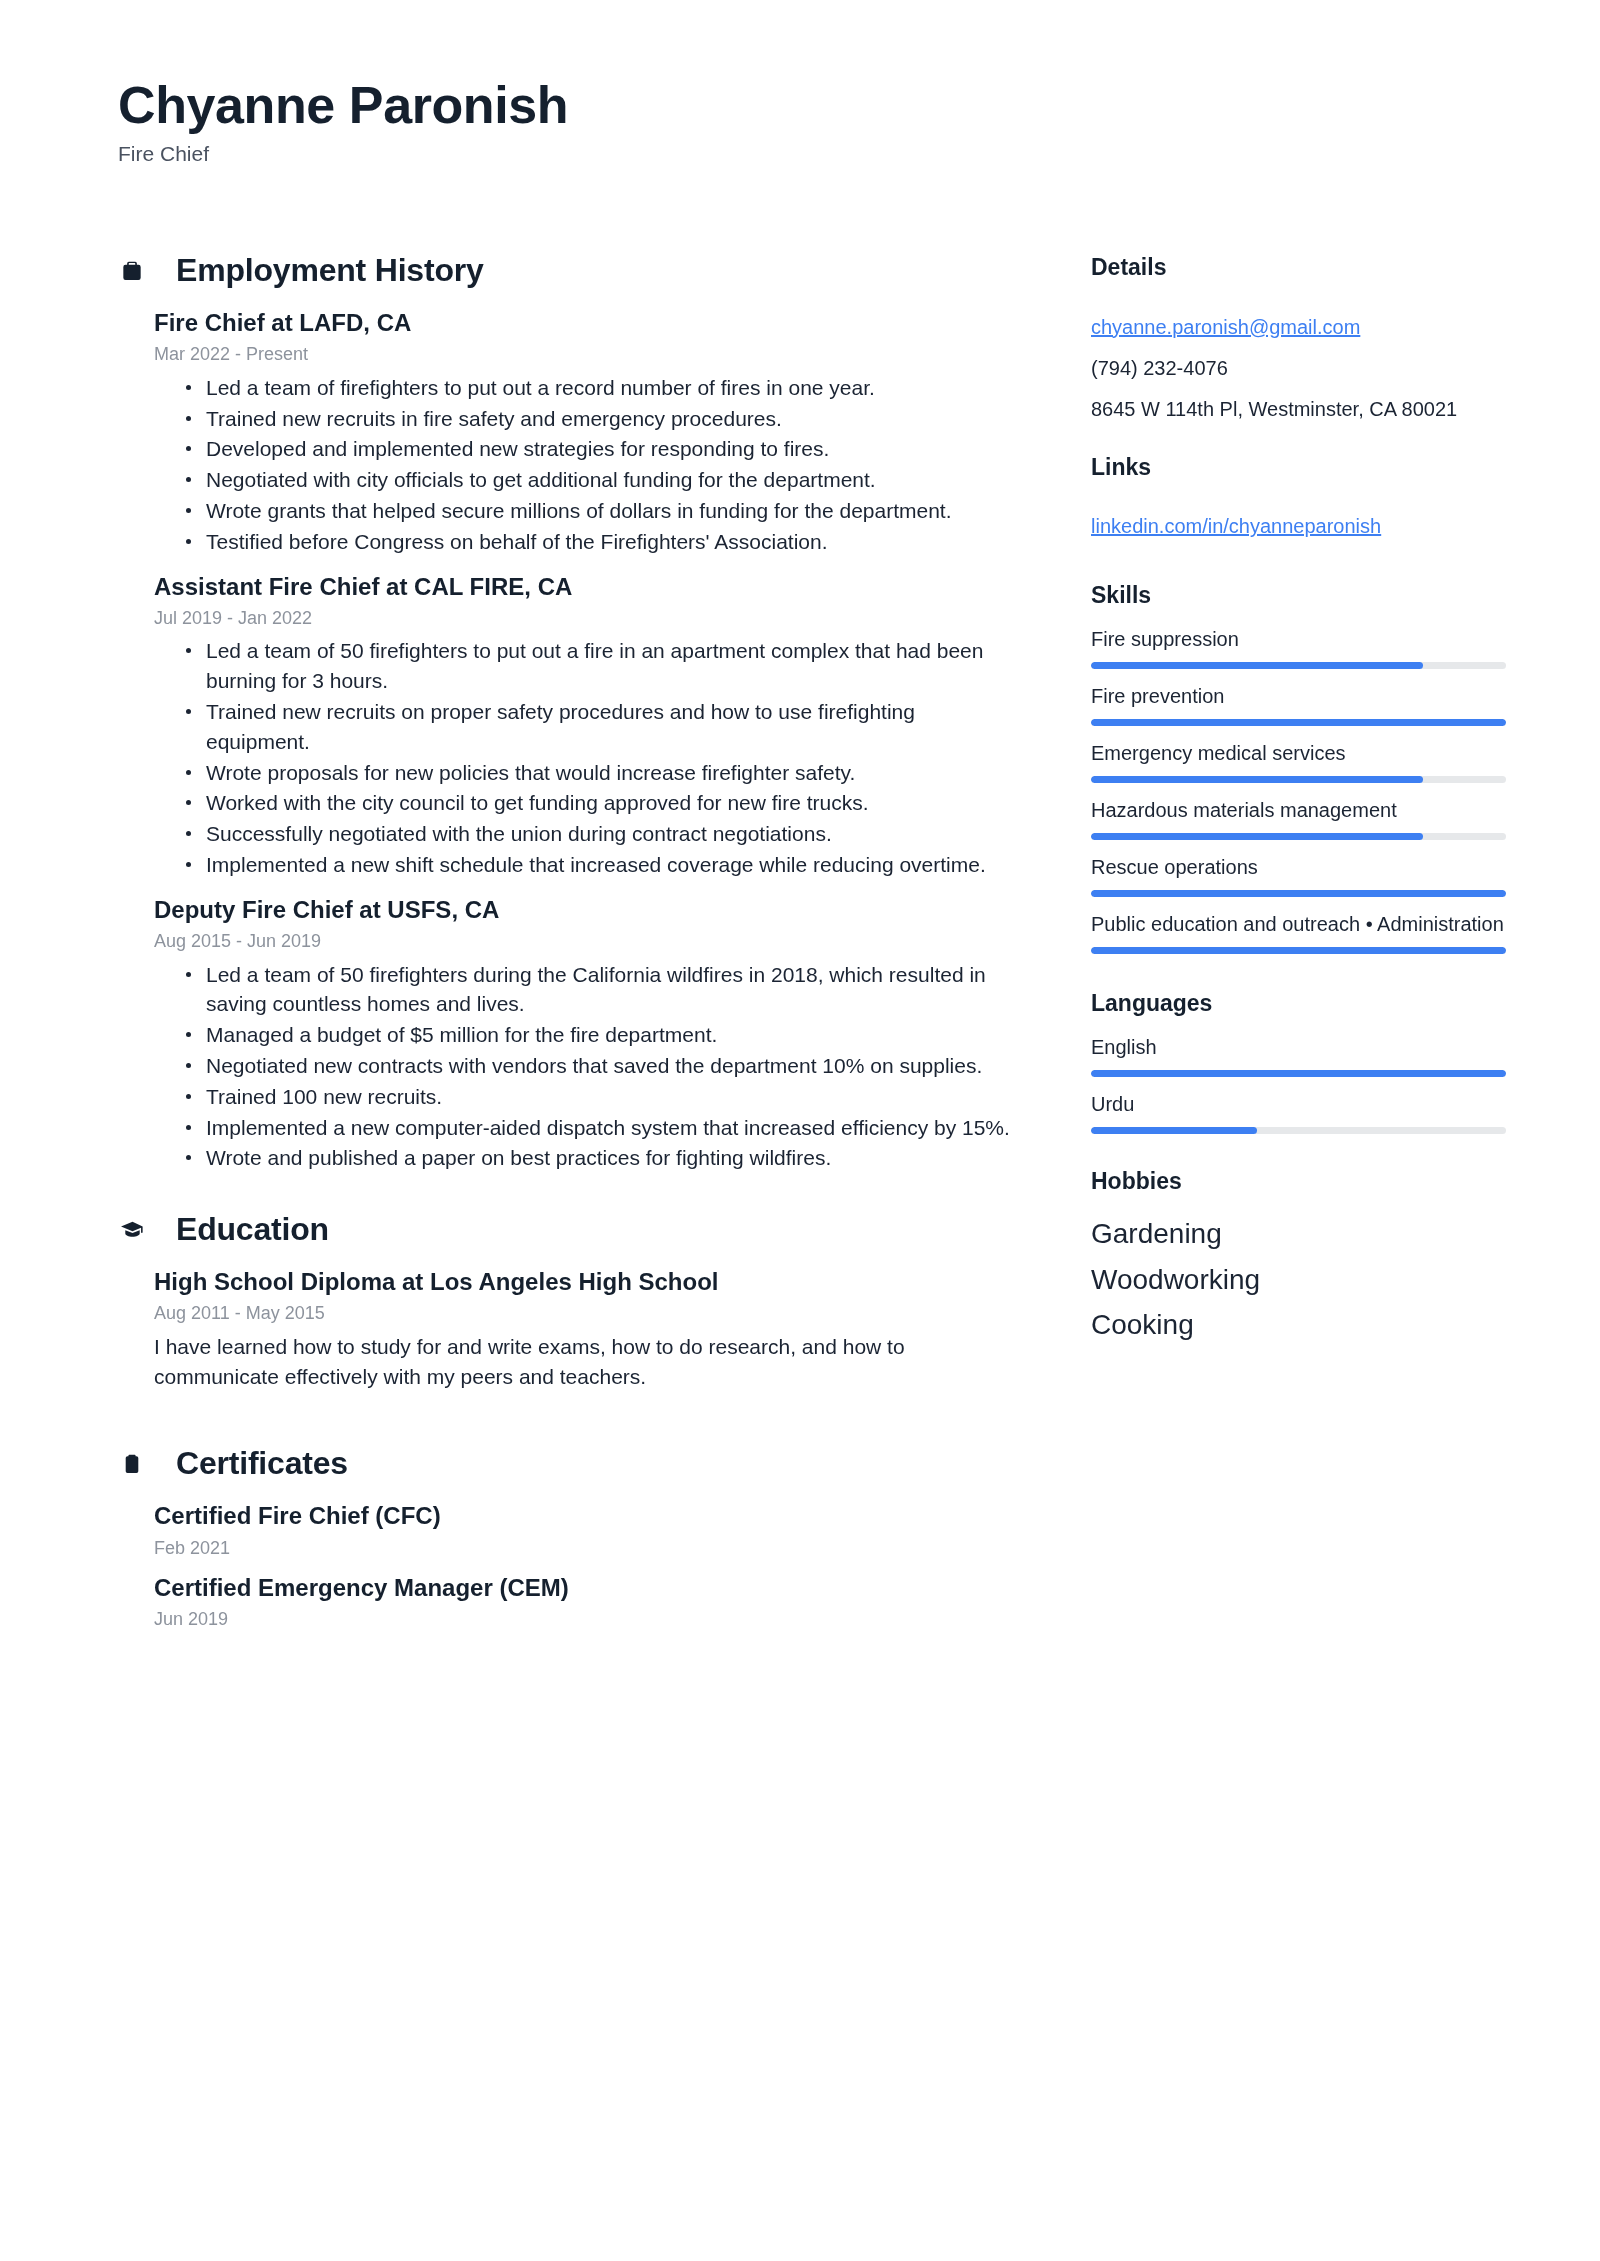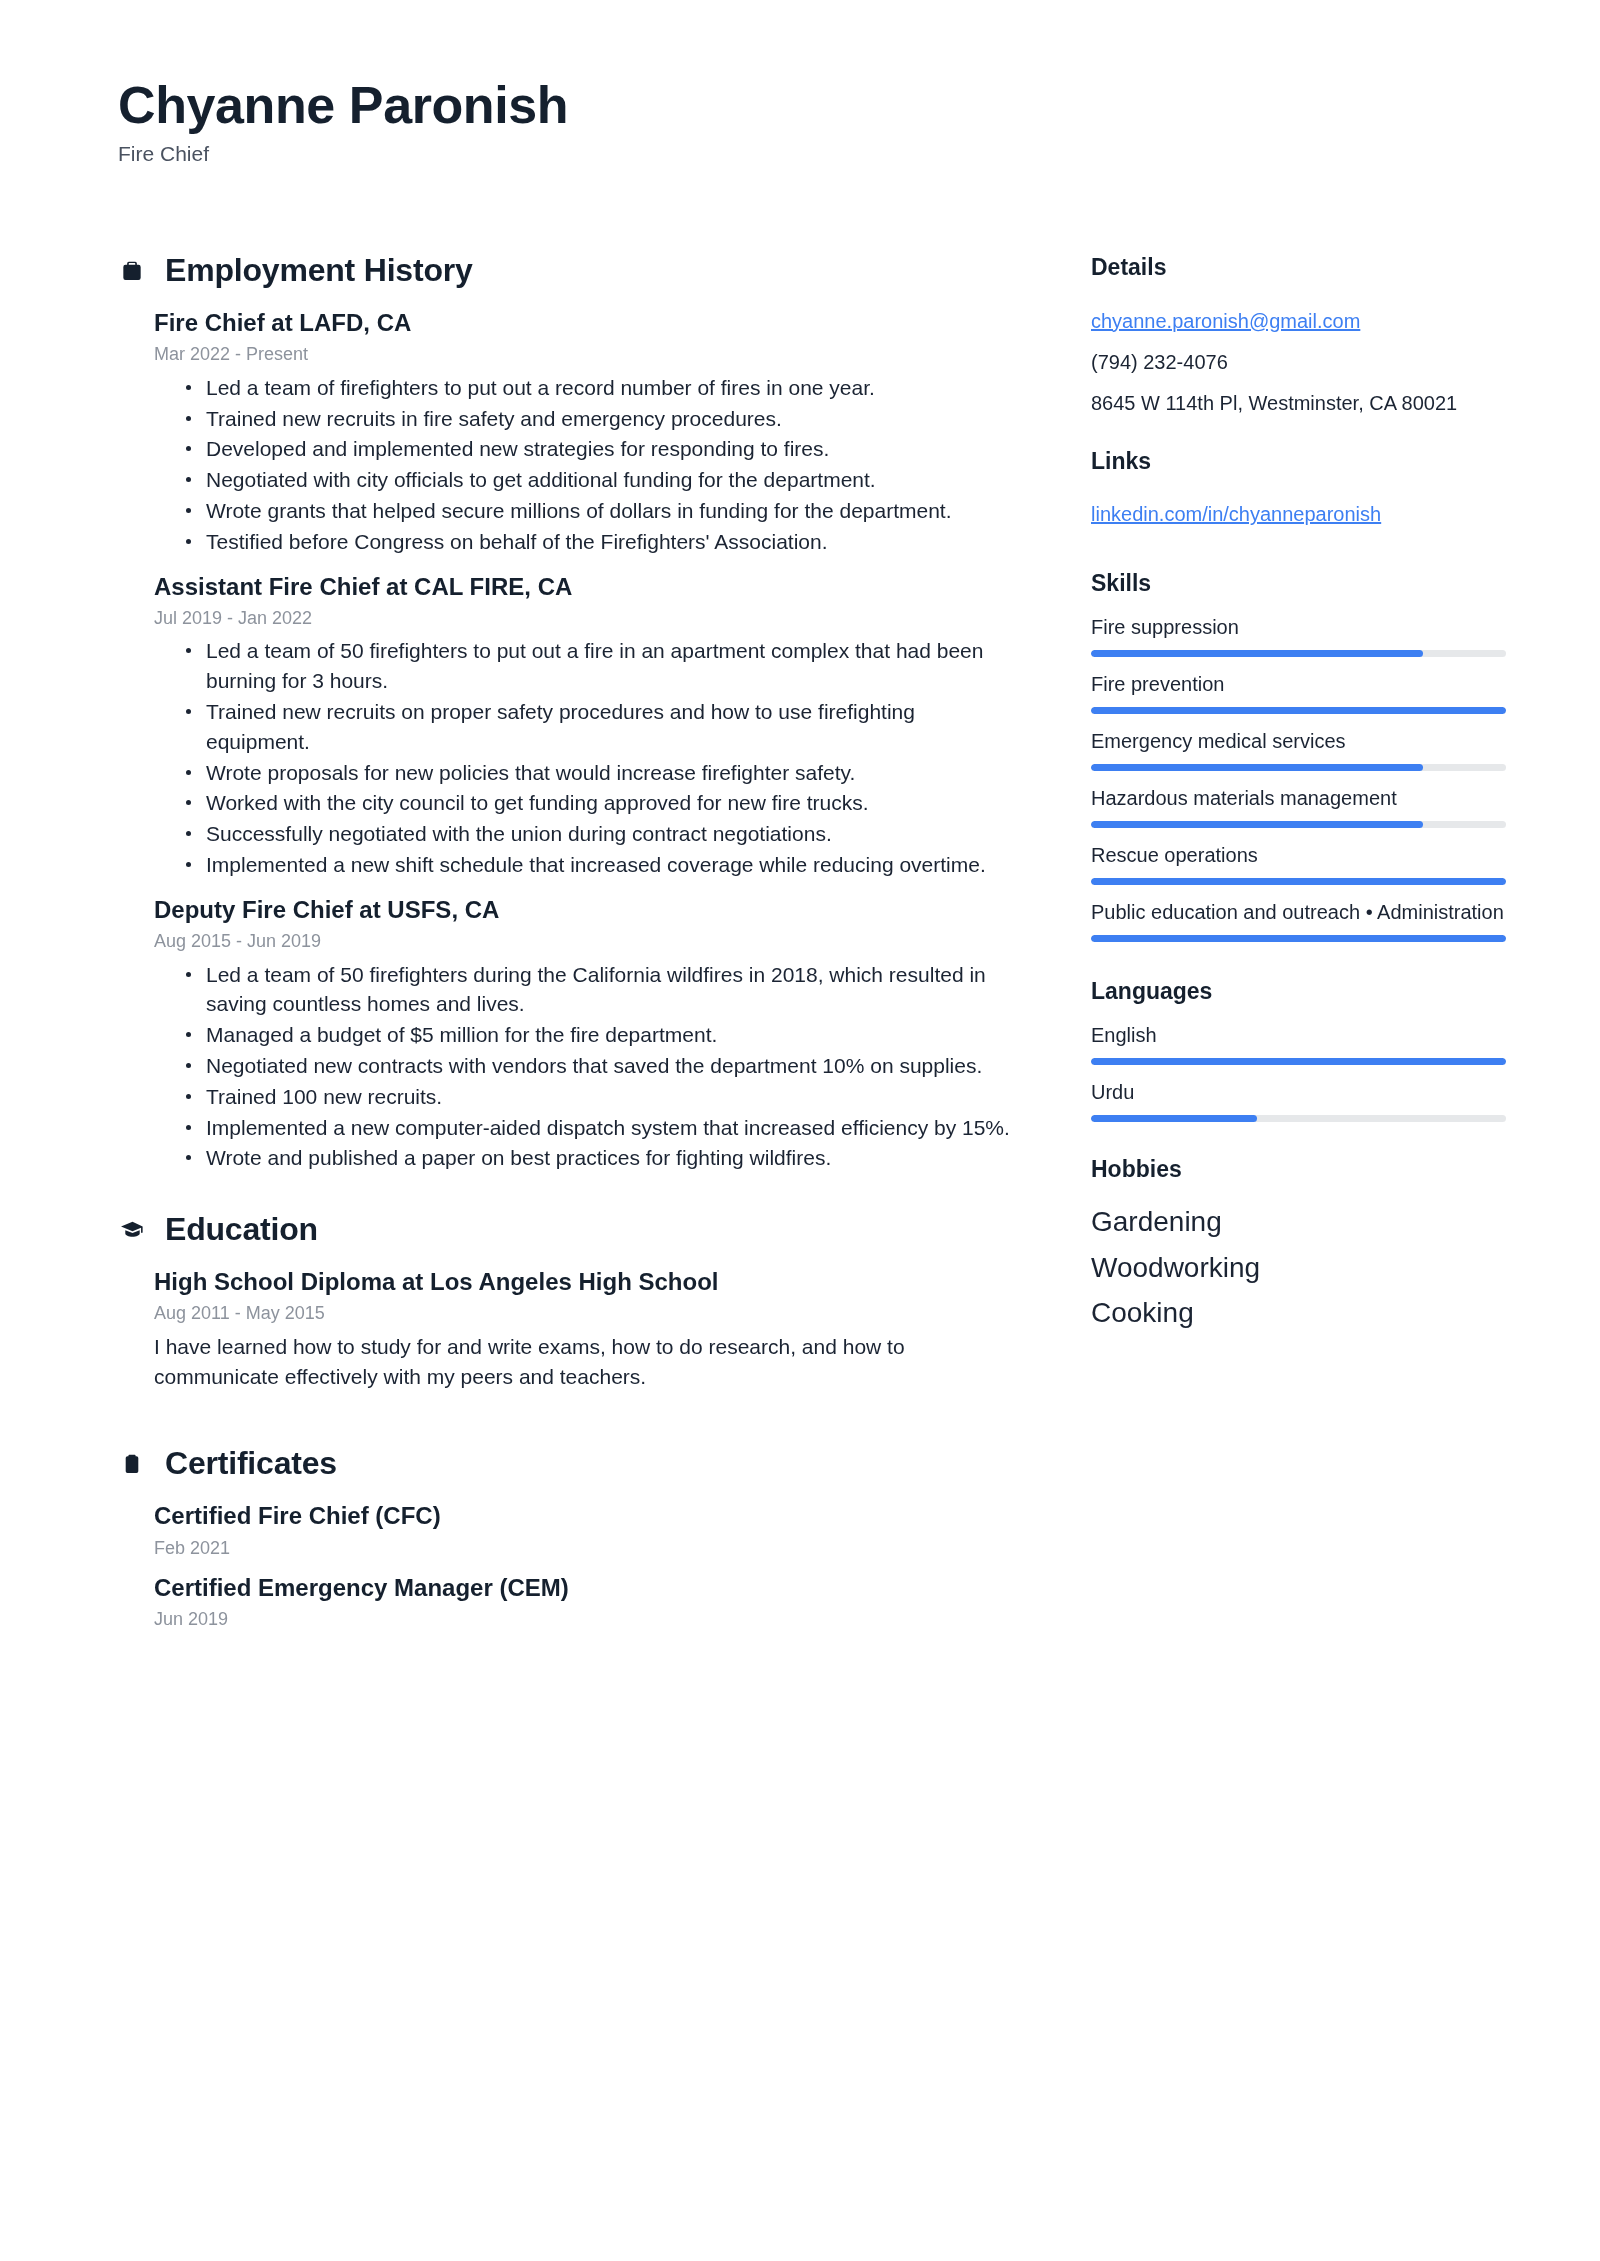--- a/index.html
+++ b/index.html
@@ -48,21 +48,21 @@
     gap: 68px;
   }
   .col-main { width: 905px; flex: 0 0 905px; }
   .col-side { width: 415px; flex: 0 0 415px; padding-top: 2px; }
 
   
   .section { margin-bottom: 20px; }
   .section-head {
     display: flex;
     align-items: center;
-    gap: 19px;
+    gap: 30px;
     margin: 0 0 18px 0;
   }
   .section-icon {
     width: 28px;
     display: flex;
     align-items: center;
     justify-content: center;
     color: #15202e;
     flex: 0 0 28px;
   }
@@ -135,21 +135,21 @@
     color: #1b2433;
     line-height: 1.5;
     margin: 0 0 11px 0;
   }
   .side-link {
     font-size: 20px;
     color: #3d7ff2;
     text-decoration: underline;
     line-height: 1.5;
     display: inline-block;
-    margin: 8px 0 11px 0;
+    margin: 14px 0 11px 0;
     word-break: break-word;
   }
   .meter-item { margin-bottom: 14px; }
   .meter-label {
     font-size: 20px;
     color: #1b2433;
     line-height: 1.35;
     margin: 0 0 9px 0;
   }
   .meter-track {

